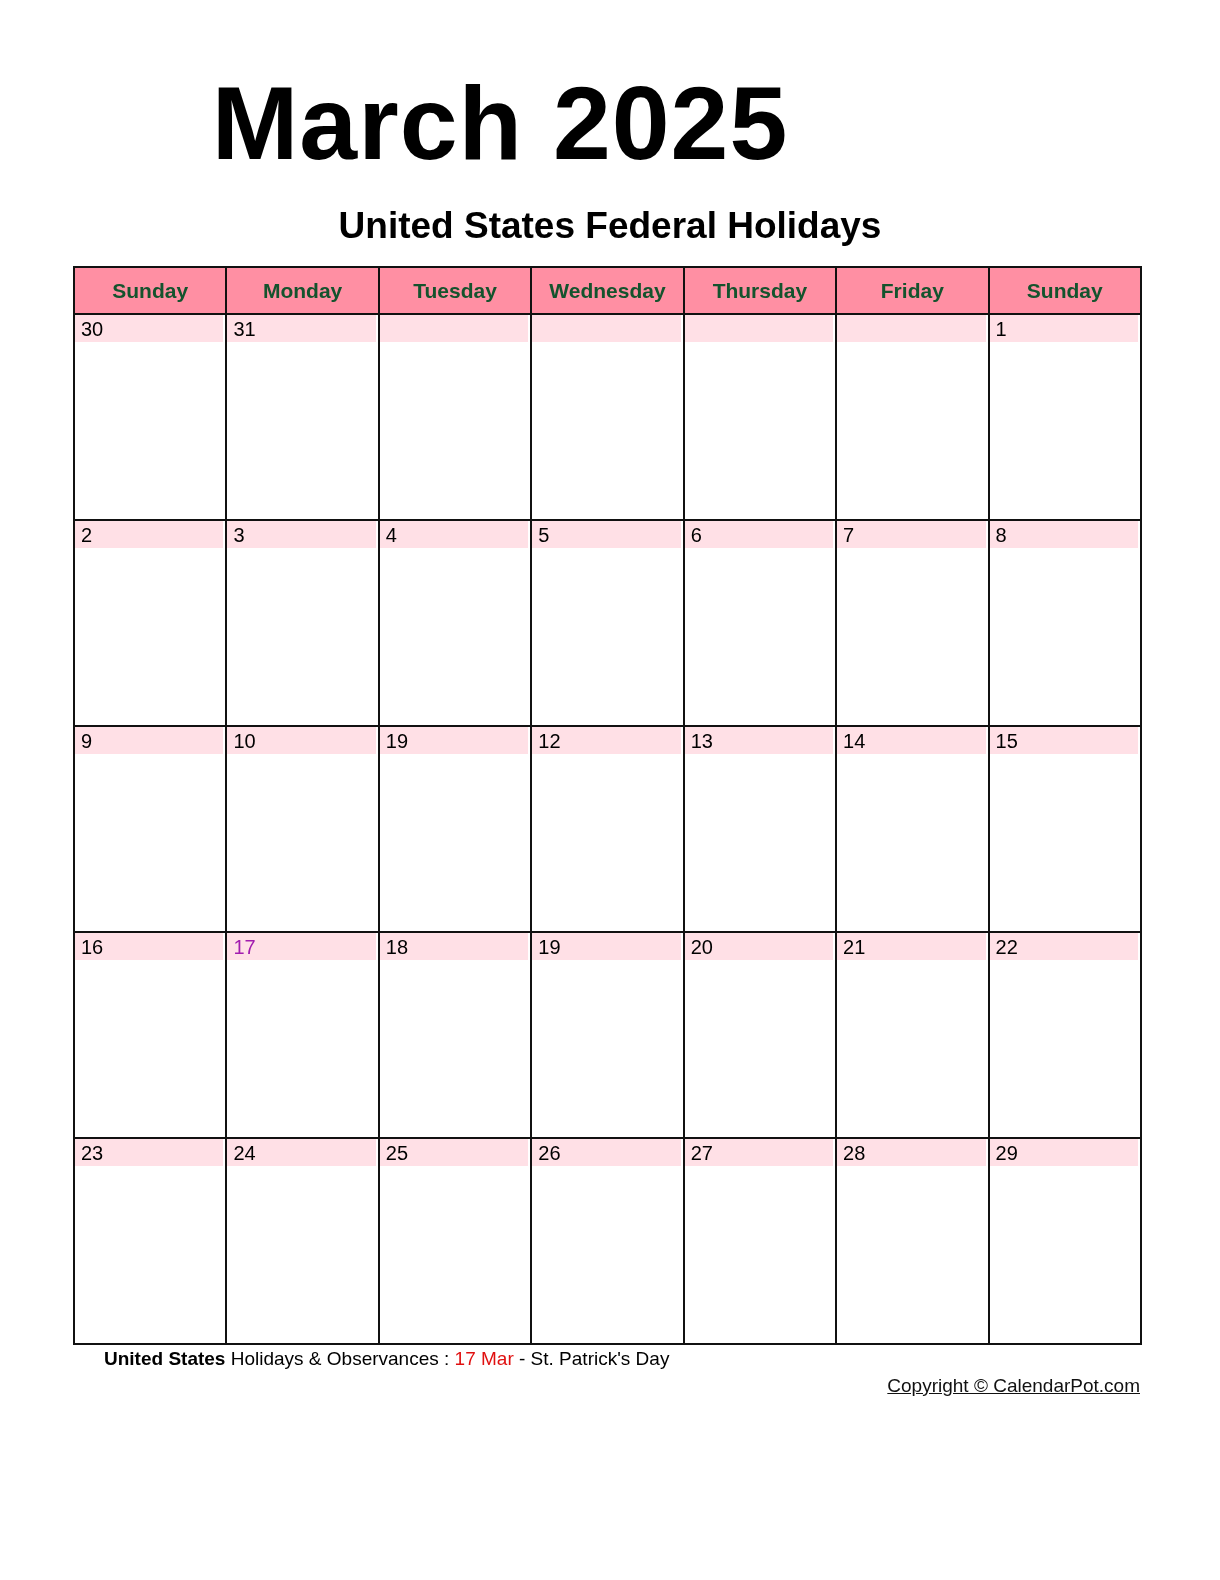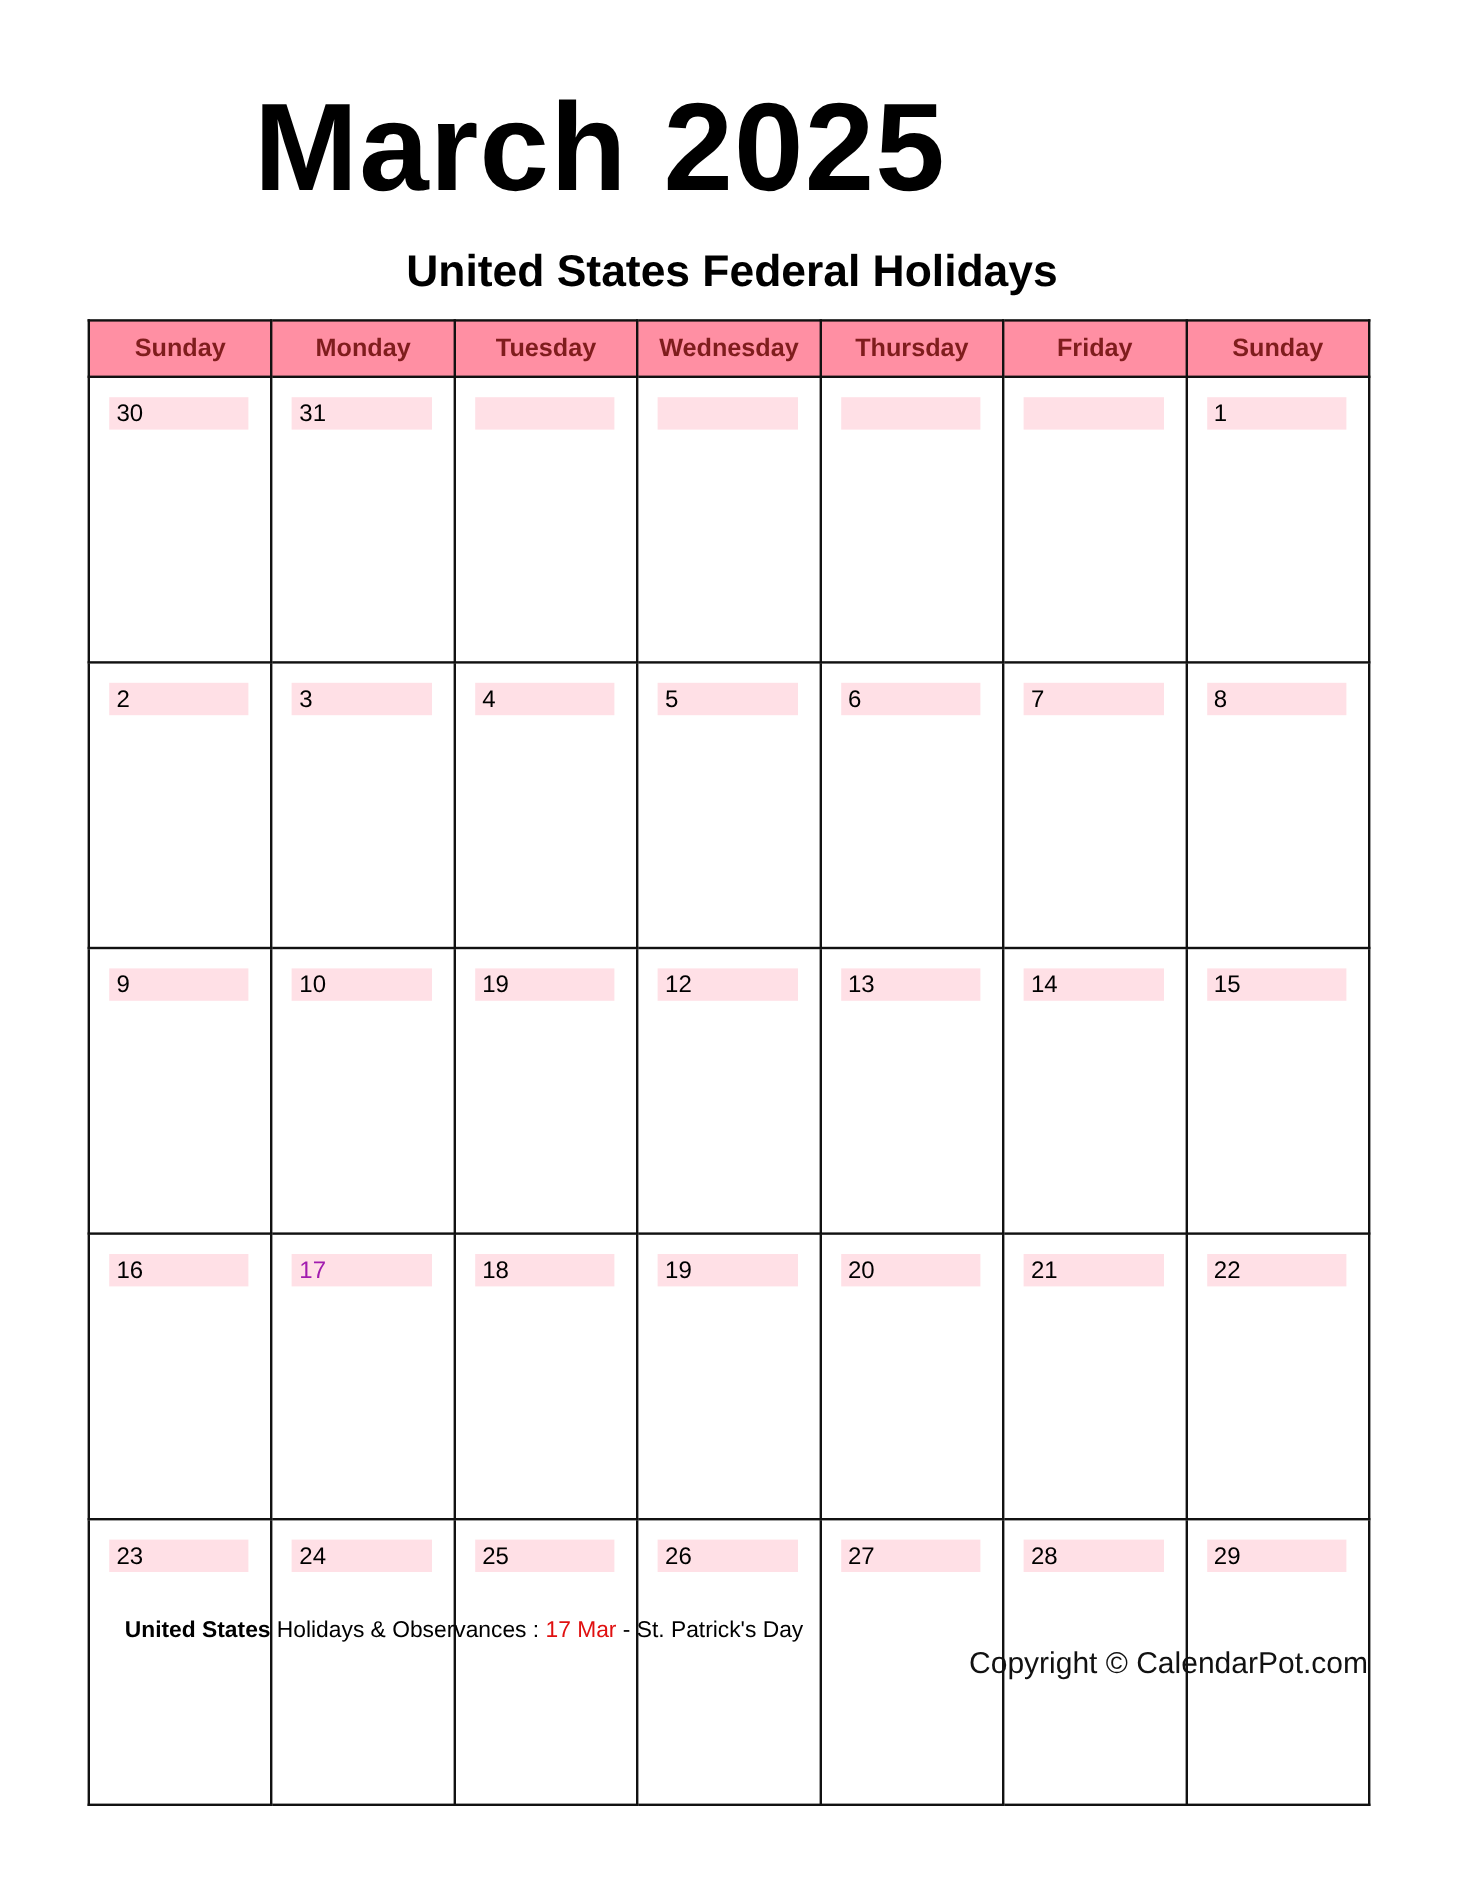--- a/index.html
+++ b/index.html
@@ -1,27 +1,27 @@
 <!DOCTYPE html>
 <html><head>
 <meta charset="utf-8">
 <style>
   html, body { margin:0; padding:0; background:#ffffff; }
   body { width:1220px; height:1580px; position:relative; font-family:"Liberation Sans", sans-serif; color:#000; }
   .title { position:absolute; top:68px; left:0; width:1000px; text-align:center; font-size:104px; font-weight:bold; line-height:110px; letter-spacing:1px; }
   .subtitle { position:absolute; top:204px; left:0; width:1220px; text-align:center; font-size:37px; font-weight:bold; line-height:44px; }
   table.cal { position:absolute; top:266px; left:73px; width:1069px; border-collapse:collapse; table-layout:fixed; }
-  table.cal th { height:45px; background:#ff8fa3; color:#7f1d1d; font-size:21px; font-weight:bold; border:2px solid #111; padding:0; text-align:center; }
-  table.cal td { height:204px; border:2px solid #111; padding:16px; vertical-align:top; }
+  table.cal th { height:45px; background:#ff8fa3; color:#14532d; font-size:21px; font-weight:bold; border:2px solid #111; padding:0; text-align:center; }
+  table.cal td { height:204px; border:2px solid #111; padding:0; vertical-align:top; }
   .strip { height:27px; background:#ffe0e6; margin-right:2px; font-size:20px; line-height:29px; padding-left:6px; }
   .holiday-num { color:#a21caf; }
   .footer { position:absolute; top:1347px; left:74px; font-size:19px; line-height:24px; }
   .footer .country { font-weight:bold;margin-left:30px; }
   .footer .hdate { color:#e01010; }
-  .copyright { position:absolute; top:1374px; right:80px; font-size:25px; line-height:24px; color:#111; }
+  .copyright { position:absolute; top:1374px; right:80px; font-size:19px; line-height:24px; color:#111;text-decoration:underline; }
 </style>
 </head>
 <body>
 
 <div class="title">March 2025</div>
 <div class="subtitle">United States Federal Holidays</div>
 
 <table class="cal">
   <thead>
     <tr>

